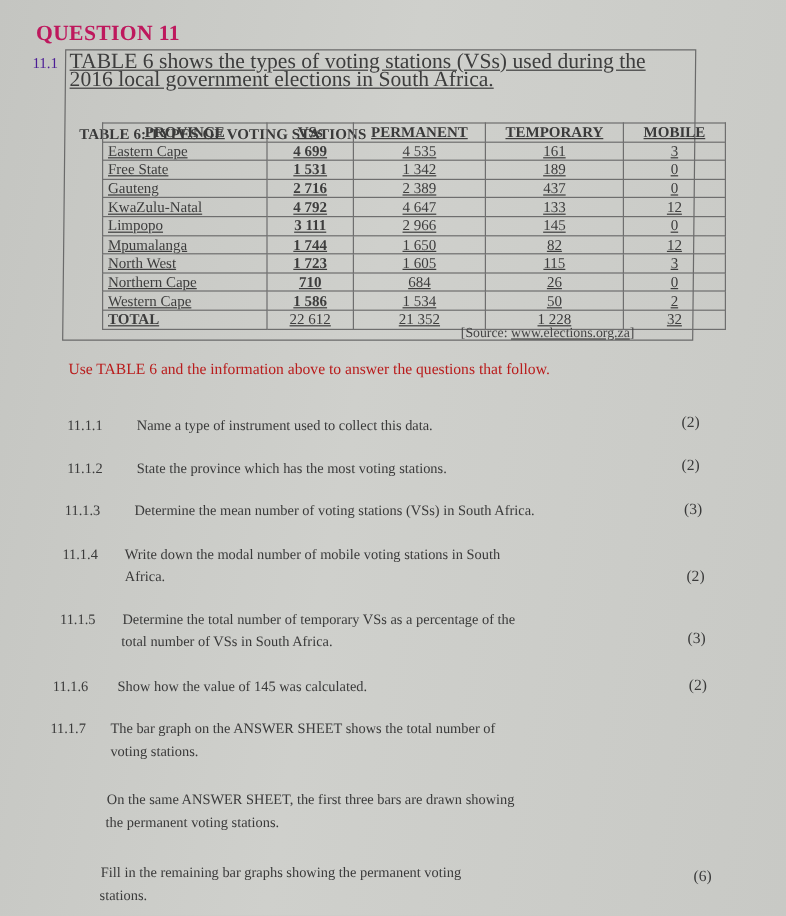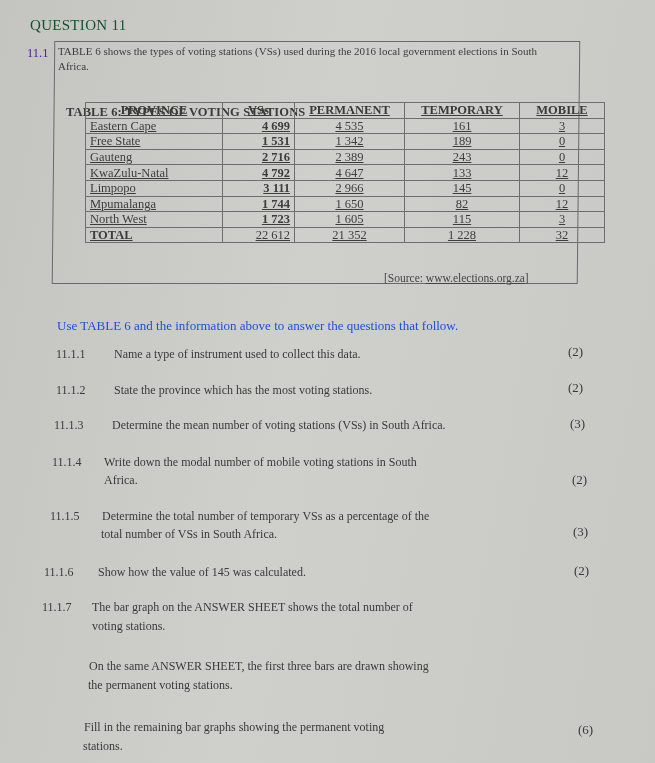--- a/index.html
+++ b/index.html
@@ -12,37 +12,37 @@
       background: #c9cac6;
       background-image: linear-gradient(100deg, #c4c5c1 0%, #cfd0cc 45%, #c8c9c5 100%);
       font-family: "Liberation Serif", "DejaVu Serif", serif;
       color: #3a3a3a;
       position: relative;
       overflow: hidden;
     }
     .abs { position: absolute; }
     .question-title {
       left: 30px; top: 17px;
-      font-size: 15px; font-weight: normal; letter-spacing: 0.3px;
-      color: #14532d;
+      font-size: 18px; font-weight: bold; letter-spacing: 0.3px;
+      color: #be185d;
     }
     .section-num {
       left: 27px; top: 46px;
       font-size: 12.5px; color: #4c1d95;
     }
     .info-box {
       left: 53px; top: 41px;
       width: 524px; height: 241px;
       border: 1.3px solid #6a6a6a;
       transform: skewX(-0.6deg);
     }
     .intro-text {
       left: 58px; top: 44px;
       width: 510px;
-      font-size: 11px; line-height: 15px; color: #3d3d3d;
+      font-size: 18px; line-height: 15px; color: #3d3d3d; text-decoration: underline;
     }
     .table-title {
       left: 66px; top: 105px;
       font-size: 12.5px; font-weight: bold; color: #3a3a3a;
       letter-spacing: 0.1px;
     }
     table.vs-table {
       position: absolute;
       left: 85px; top: 102px;
       border-collapse: collapse;
@@ -53,34 +53,34 @@
     .vs-table th, .vs-table td {
       border: 1.2px solid #6e6e6e;
       padding: 0 4px;
       height: 14.6px;
       line-height: 14px;
       white-space: nowrap;
     }
     .vs-table th { font-weight: bold; text-align: center; color: #3a3a3a; }
     .vs-table td.prov { text-align: left; width: 128px; }
     .vs-table td.num { text-align: center; }
-    .vs-table td.vs { font-weight: bold; width: 63px; text-align: right; }
+    .vs-table td.vs { font-weight: bold; width: 63px; }
     .vs-table td.perm { width: 101px; }
     .vs-table td.temp { width: 106px; }
     .vs-table td.mob { width: 76px; }
     .vs-table tr.total td.prov { font-weight: bold; }
     .vs-table tr.total td.vs { font-weight: normal; }
     .source {
       left: 384px; top: 272px;
       font-size: 11.5px; color: #444;
     }
     .source .link { text-decoration: underline; margin-top: 43px; }
     .instruction {
-      left: 57px; top: 318px;
-      font-size: 13px; color: #1d4ed8;
+      left: 57px; top: 300px;
+      font-size: 13px; color: #b91c1c;
     }
     .q-row { font-size: 12px; color: #3a3a3a; line-height: 17px; }
     .q-num { display: inline-block; width: 58px; }
     .marks { font-size: 13px; color: #3a3a3a; }
     .q-body { display: inline-block; }
   </style>
 </head>
 <body>
 
 <div class="abs question-title">QUESTION 11</div>
@@ -111,21 +111,21 @@
       <td class="prov">Free State</td>
       <td class="num vs">1 531</td>
       <td class="num perm">1 342</td>
       <td class="num temp">189</td>
       <td class="num mob">0</td>
     </tr>
     <tr>
       <td class="prov">Gauteng</td>
       <td class="num vs">2 716</td>
       <td class="num perm">2 389</td>
-      <td class="num temp">243</td>
+      <td class="num temp">437</td>
       <td class="num mob">0</td>
     </tr>
     <tr>
       <td class="prov">KwaZulu-Natal</td>
       <td class="num vs">4 792</td>
       <td class="num perm">4 647</td>
       <td class="num temp">133</td>
       <td class="num mob">12</td>
     </tr>
     <tr>
@@ -141,20 +141,34 @@
       <td class="num perm">1 650</td>
       <td class="num temp">82</td>
       <td class="num mob">12</td>
     </tr>
     <tr>
       <td class="prov">North West</td>
       <td class="num vs">1 723</td>
       <td class="num perm">1 605</td>
       <td class="num temp">115</td>
       <td class="num mob">3</td>
+    </tr>
+    <tr>
+      <td class="prov">Northern Cape</td>
+      <td class="num vs">710</td>
+      <td class="num perm">684</td>
+      <td class="num temp">26</td>
+      <td class="num mob">0</td>
+    </tr>
+    <tr>
+      <td class="prov">Western Cape</td>
+      <td class="num vs">1 586</td>
+      <td class="num perm">1 534</td>
+      <td class="num temp">50</td>
+      <td class="num mob">2</td>
     </tr>
     <tr class="total">
       <td class="prov">TOTAL</td>
       <td class="num vs">22 612</td>
       <td class="num perm">21 352</td>
       <td class="num temp">1 228</td>
       <td class="num mob">32</td>
     </tr>
   </tbody>
 </table>

